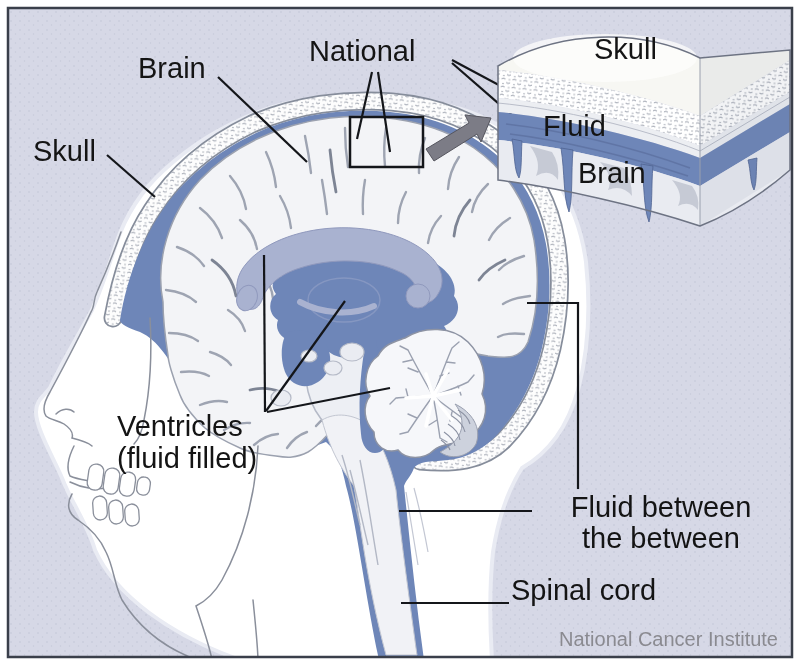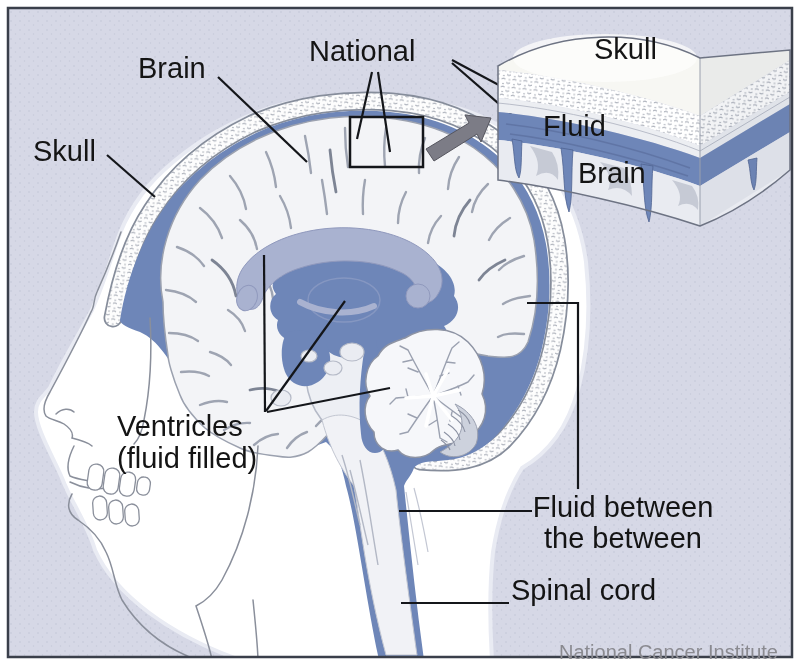--- a/index.html
+++ b/index.html
@@ -6,21 +6,21 @@
     --background:#d6d8e6; --frame:#3a3f4a; --fluid:#6e86b8; --corpus:#a9b2d0;
     --brain-light:#f3f4f7; --bone-outline:#8f95a2; --label:#141414;
     --attribution:#8a8a90; --arrow:#7c7c86;
   }
   html,body{margin:0;padding:0;}
   body{font-family:"Liberation Sans",sans-serif;background:#fff;}
   .stage{position:relative;width:800px;height:665px;background:#fff;overflow:hidden;}
   .stage svg{position:absolute;left:0;top:0;}
   .lbl{position:absolute;font-size:29px;color:var(--label,#141414);line-height:32px;white-space:nowrap;}
   .lbl.center{text-align:center;white-space:normal;}
-  .attrib{position:absolute;font-size:20px;color:var(--attribution,#8a8a90);margin-top:13px;}
+  .attrib{position:absolute;font-size:20px;color:var(--attribution,#8a8a90);}
   .ln{stroke:#14161a;stroke-width:2.2;fill:none;}
   .facestroke{stroke:#8a8f9b;stroke-width:1.5;fill:none;stroke-linecap:round;}
   .sulci{stroke:#9aa0af;stroke-width:2.4;fill:none;stroke-linecap:round;opacity:.95;}
   .sulcideep{stroke:#7d8494;stroke-width:2.8;fill:none;stroke-linecap:round;}
   .cbbranch{stroke:#9ba1b0;stroke-width:1.4;fill:none;stroke-linecap:round;}
   .cbtrunk{stroke:#ffffff;stroke-width:3.5;fill:none;stroke-linecap:round;}
 </style>
 </head>
 <body>
 
@@ -270,21 +270,21 @@
   <rect x="8" y="8" width="784" height="649" fill="none" stroke="var(--frame,#3a3f4a)" stroke-width="2.5"></rect>
 </svg>
 
 <div class="lbl" style="left:138px;top:52px;">Brain</div>
 <div class="lbl" style="left:33px;top:135px;">Skull</div>
 <div class="lbl" style="left:309px;top:35px;">National</div>
 <div class="lbl" style="left:117px;top:380px;margin-top:30px;">
   <div>Ventricles</div>
   <div>(fluid filled)</div>
 </div>
-<div class="lbl center" style="left:520px;top:492px;width:206px;line-height:31px;">
+<div class="lbl center" style="left:558px;top:492px;width:206px;line-height:31px;">
   <div>Fluid between</div>
   <div>the between</div>
 </div>
 <div class="lbl" style="left:511px;top:574px;">Spinal cord</div>
 <div class="lbl" style="left:594px;top:33px;">Skull</div>
 <div class="lbl" style="left:543px;top:110px;">Fluid</div>
 <div class="lbl" style="left:578px;top:157px;">Brain</div>
 <div class="attrib" style="right:22px;top:628px;">National Cancer Institute</div>
 </div>
 

